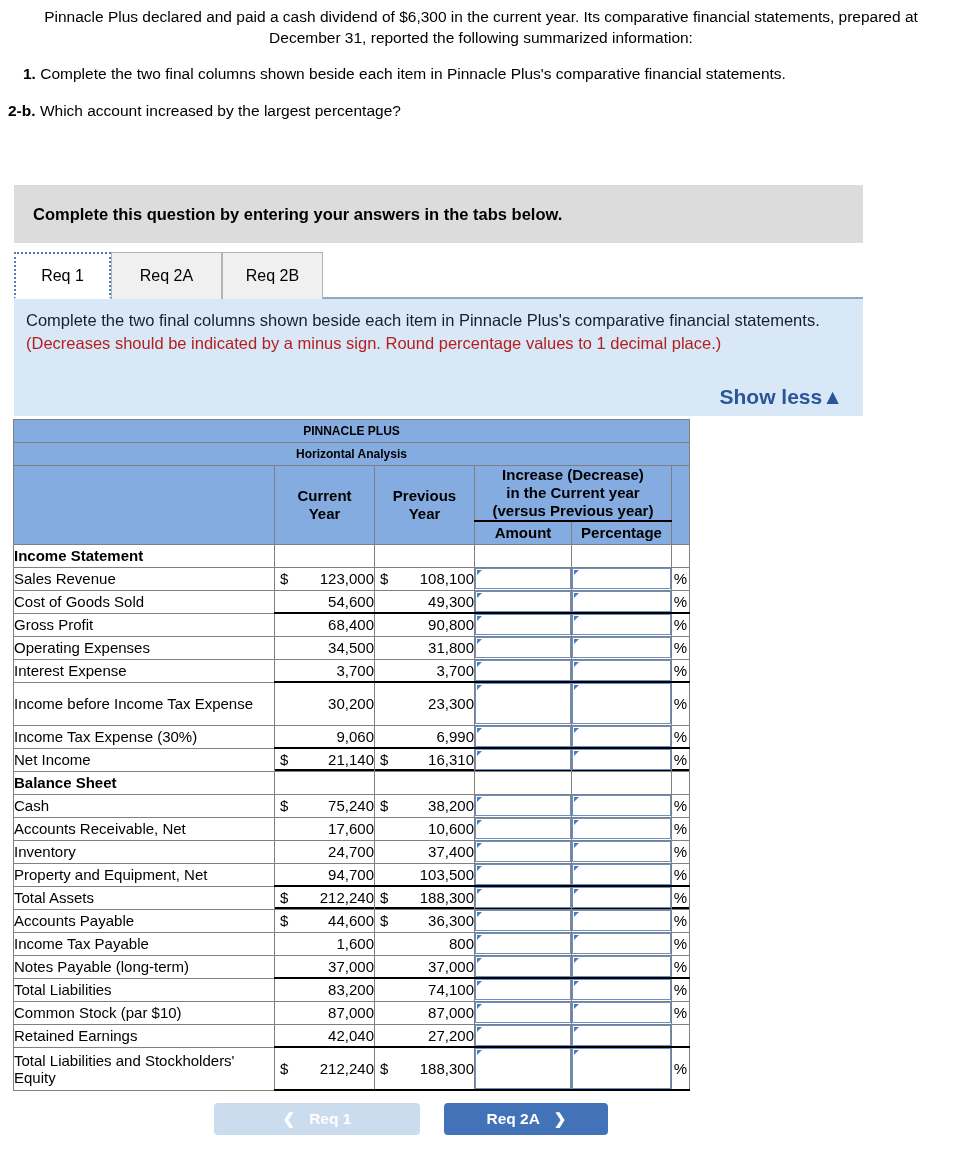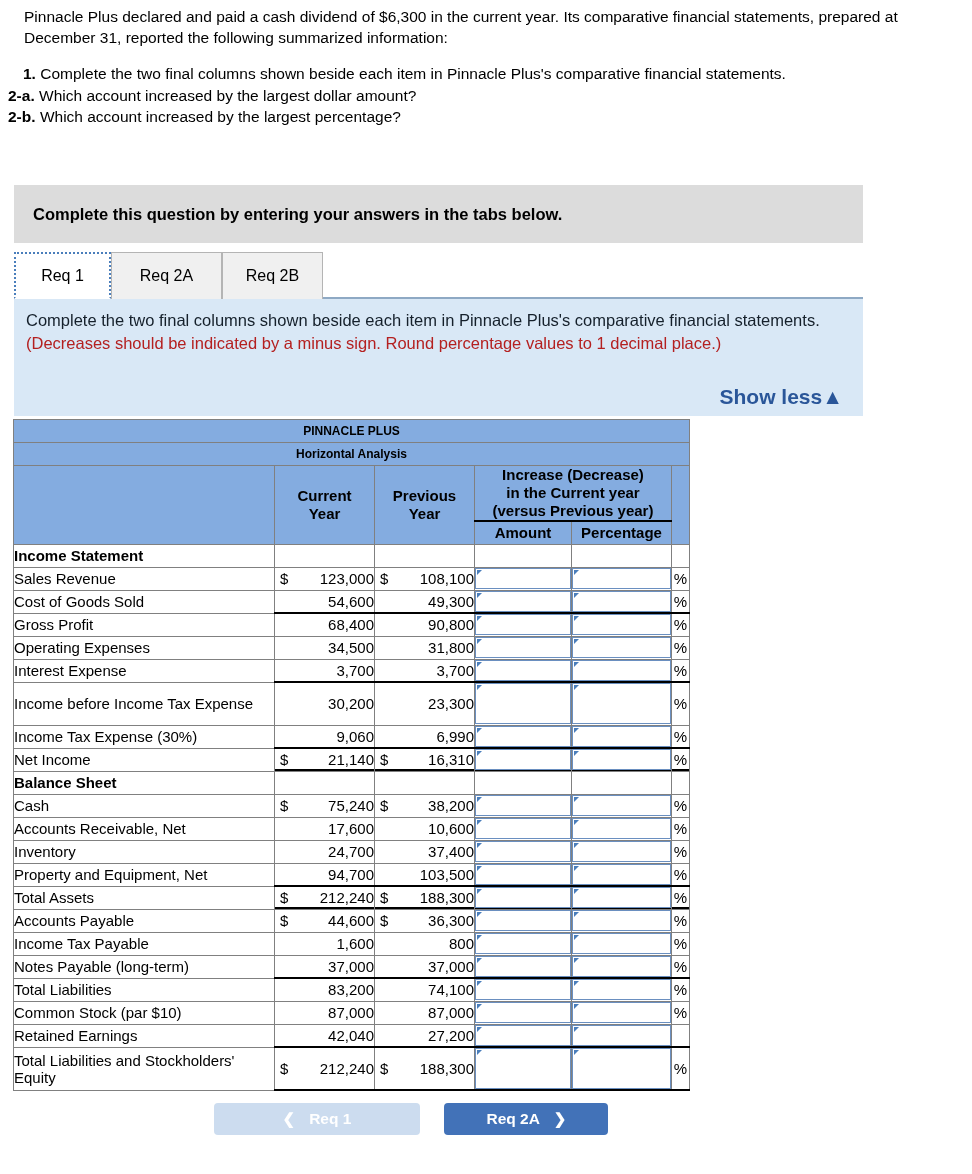--- a/index.html
+++ b/index.html
@@ -14,24 +14,24 @@
     overflow: hidden;
     color: #000;
   }
 
   
   #intro {
     position: absolute;
     left: 8px; top: 6px; width: 930px;
     font-size: 15.5px; line-height: 21px;
   }
-  #intro p { margin: 0 0 3px 16px; }
+  #intro p { margin: 0 0 3px 16px; text-align: center; }
   .req-head { font-weight: bold; margin-top: 17px !important; }
   .req-list { margin-top: 15px !important; }
-  .req-list .ln { display: block; line-height: 21.5px; white-space: nowrap; }
+  .req-list .ln { display: block; line-height: 21.5px; white-space: nowrap; margin-top: 15px; }
   .req-num { font-weight: bold; }
   .ln-indent { padding-left: 15px; }
 
   
   #banner {
     position: absolute;
     left: 14px; top: 185px; width: 849px; height: 58px;
     background: #dcdcdc;
     display: flex; align-items: center;
   }
@@ -151,24 +151,20 @@
 </style>
 </head>
 <body>
 
 <div id="intro">
   <p>Pinnacle Plus declared and paid a cash dividend of $6,300 in the current year. Its comparative financial statements, prepared at December 31, reported the following summarized information:</p>
   <div class="req-list">
     <span class="ln ln-indent">
       <span class="req-num">1.</span>
       <span>Complete the two final columns shown beside each item in Pinnacle Plus's comparative financial statements.</span>
-    </span>
-    <span class="ln">
-      <span class="req-num">2-a.</span>
-      <span>Which account increased by the largest dollar amount?</span>
     </span>
     <span class="ln">
       <span class="req-num">2-b.</span>
       <span>Which account increased by the largest percentage?</span>
     </span>
   </div>
 </div>
 
 <div id="banner">
   <span class="btxt">Complete this question by entering your answers in the tabs below.</span>

